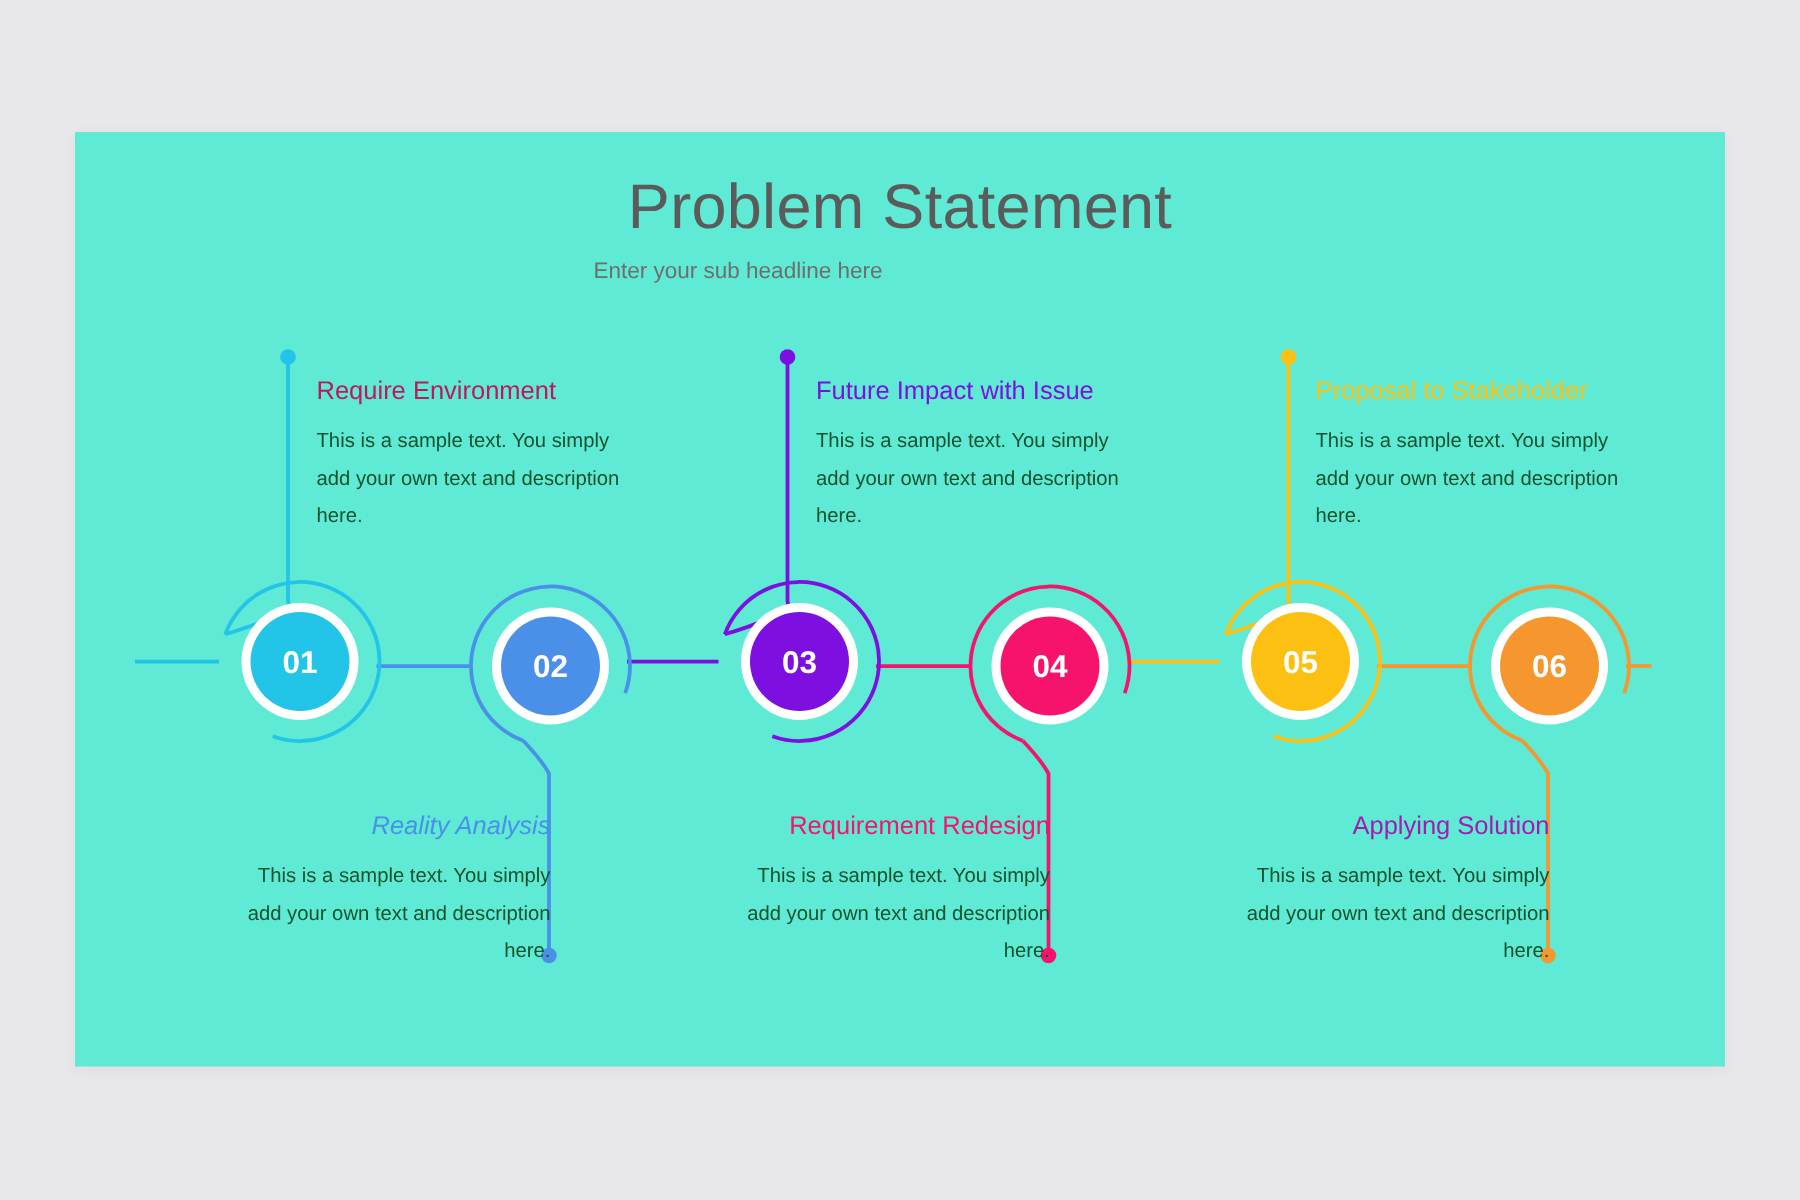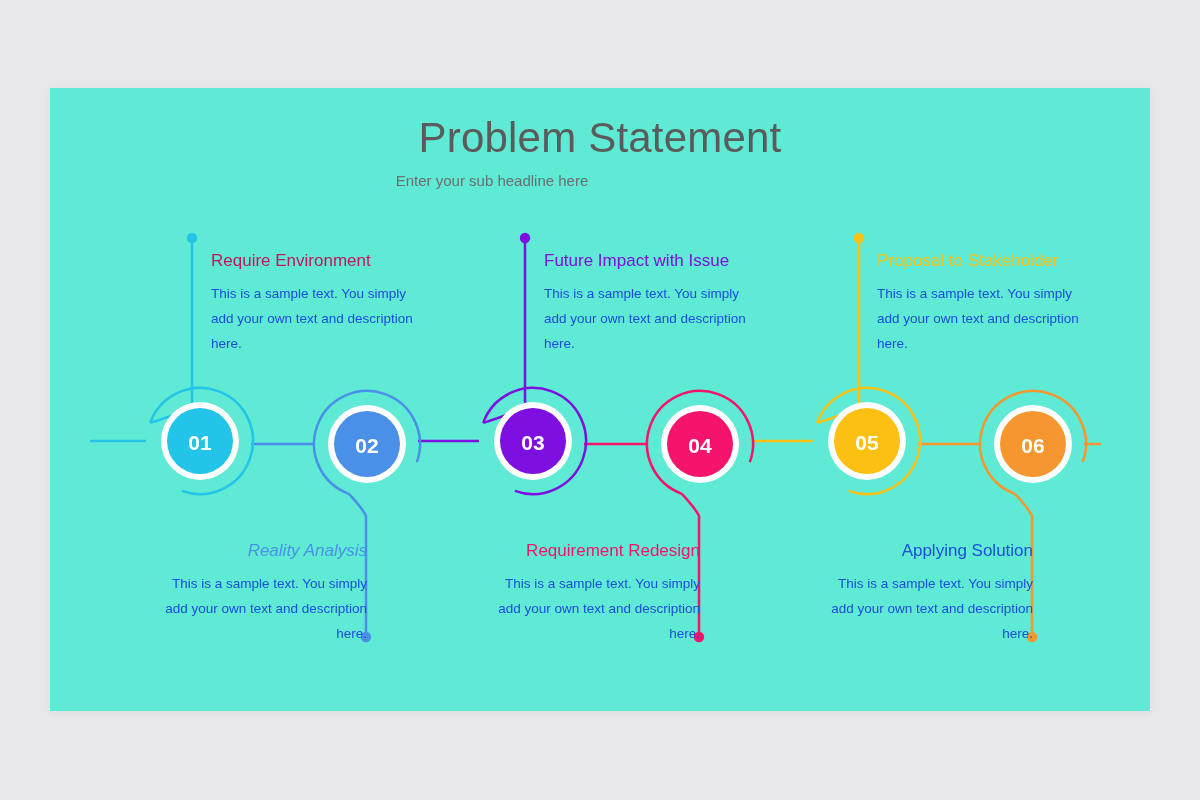--- a/index.html
+++ b/index.html
@@ -25,21 +25,21 @@
     position:absolute;left:0;top:84px;width:884px;
     text-align:center;
     font-size:15px;font-weight:400;color:#6e6e6e;
   }
   .callout{position:absolute;width:215px;}
   .callout .c-title{
     font-size:17px;font-weight:400;line-height:22px;
     margin:0 0 9px 0;white-space:nowrap;
   }
   .callout .c-desc{
-    font-size:13.5px;font-weight:400;color:#1d4ed8;line-height:25px;
+    font-size:13.5px;font-weight:400;color:#14532d;line-height:25px;
     margin:0;
   }
   .callout.top{text-align:left;}
   .callout.bottom{text-align:right;}
   #diagram-svg{position:absolute;left:0;top:0;width:1200px;height:800px;}
   .num-text{
     font-family:"Liberation Sans","DejaVu Sans",sans-serif;
     font-size:21px;font-weight:bold;fill:#ffffff;
     text-anchor:middle;dominant-baseline:central;
   }
@@ -117,15 +117,15 @@
   <p class="c-title" style="color: rgb(245, 19, 108);">Requirement Redesign</p>
   <p class="c-desc">This is a sample text. You simply add your own text and description here.</p>
 </div>
 
 <div class="callout top" style="left:877px;top:250px;">
   <p class="c-title" style="color: rgb(252, 192, 19);">Proposal to Stakeholder</p>
   <p class="c-desc">This is a sample text. You simply add your own text and description here.</p>
 </div>
 
 <div class="callout bottom" style="left:818px;top:540px;">
-  <p class="c-title" style="color: #1d4ed8;">Applying Solution</p>
+  <p class="c-title" style="color: #a21caf;">Applying Solution</p>
   <p class="c-desc">This is a sample text. You simply add your own text and description here.</p>
 </div>
 
 </body></html>

